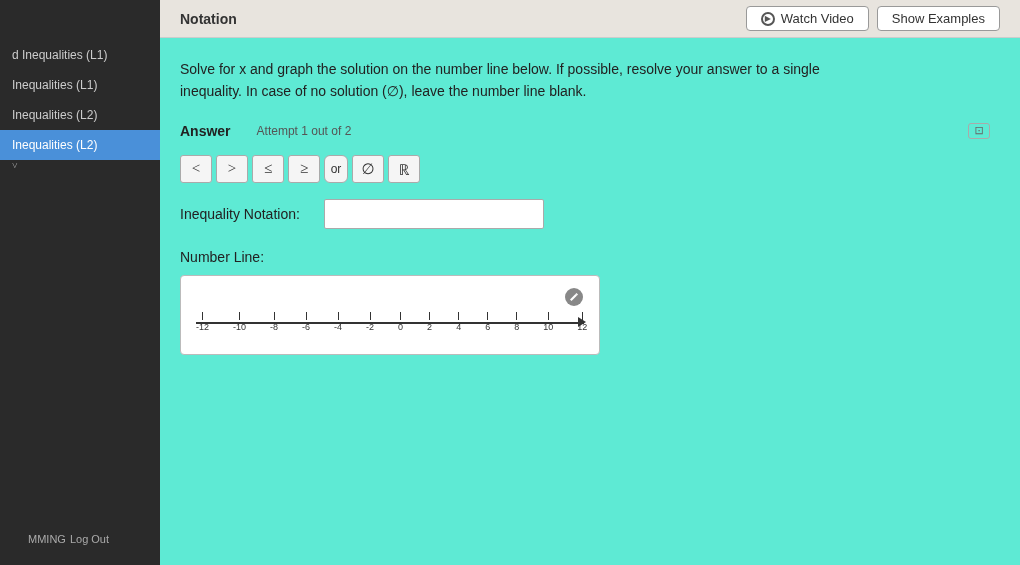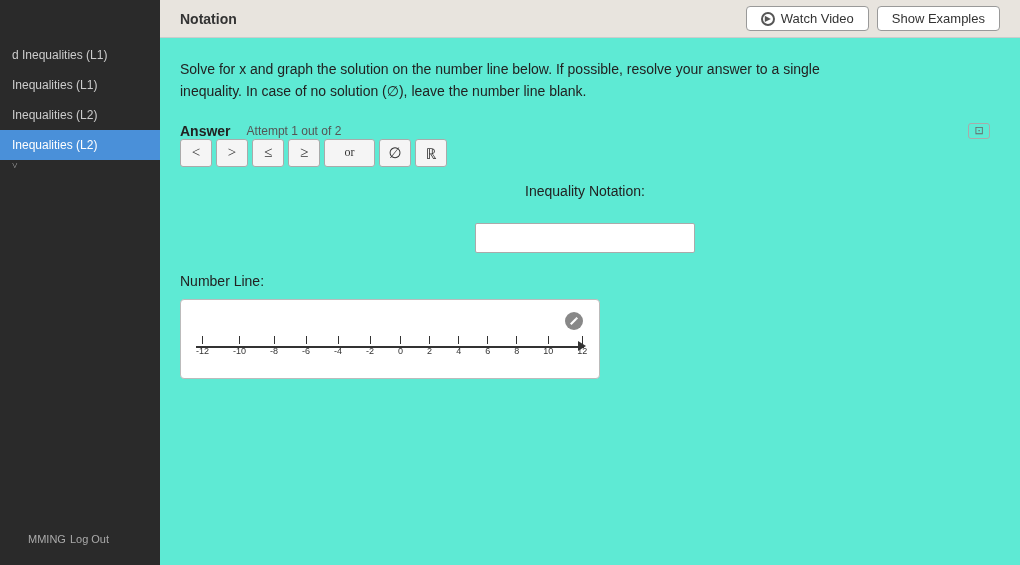--- a/index.html
+++ b/index.html
@@ -148,22 +148,22 @@
       letter-spacing: 1px;
     }
 
     .answer-section {
       margin-top: 10px;
     }
 
     .answer-header {
       display: flex;
       align-items: center;
-      gap: 16px;
-      margin-bottom: 0;
+      gap: 26px;
+      margin-bottom: 16px;
     }
 
     .answer-label {
       font-family: Arial, sans-serif;
       font-size: 14px;
       font-weight: bold;
       color: #222;
     }
 
     .attempt-text {
@@ -202,34 +202,34 @@
       font-family: 'Times New Roman', serif;
       font-size: 15px;
       cursor: pointer;
       display: flex;
       align-items: center;
       justify-content: center;
       color: #333;
     }
 
     .sym-btn.wide {
-      width: 51px;
-      font-family: Liberation Serif, serif;
+      width: 24px;
+      font-family: Liberation Sans, sans-serif;
       font-size: 12px;
+      border-radius: 6px;
     }
 
     .inequality-notation {
       display: flex;
       align-items: center;
       gap: 24px;
       margin-bottom: 20px;
       font-family: Arial, sans-serif;
       font-size: 14px;
       color: #222;
-      flex-direction: column;
     }
 
     .inequality-input {
       width: 220px;
       height: 30px;
       border: 1px solid #aaa;
       border-radius: 2px;
       padding: 0 8px;
       font-size: 14px;
       outline: none;

